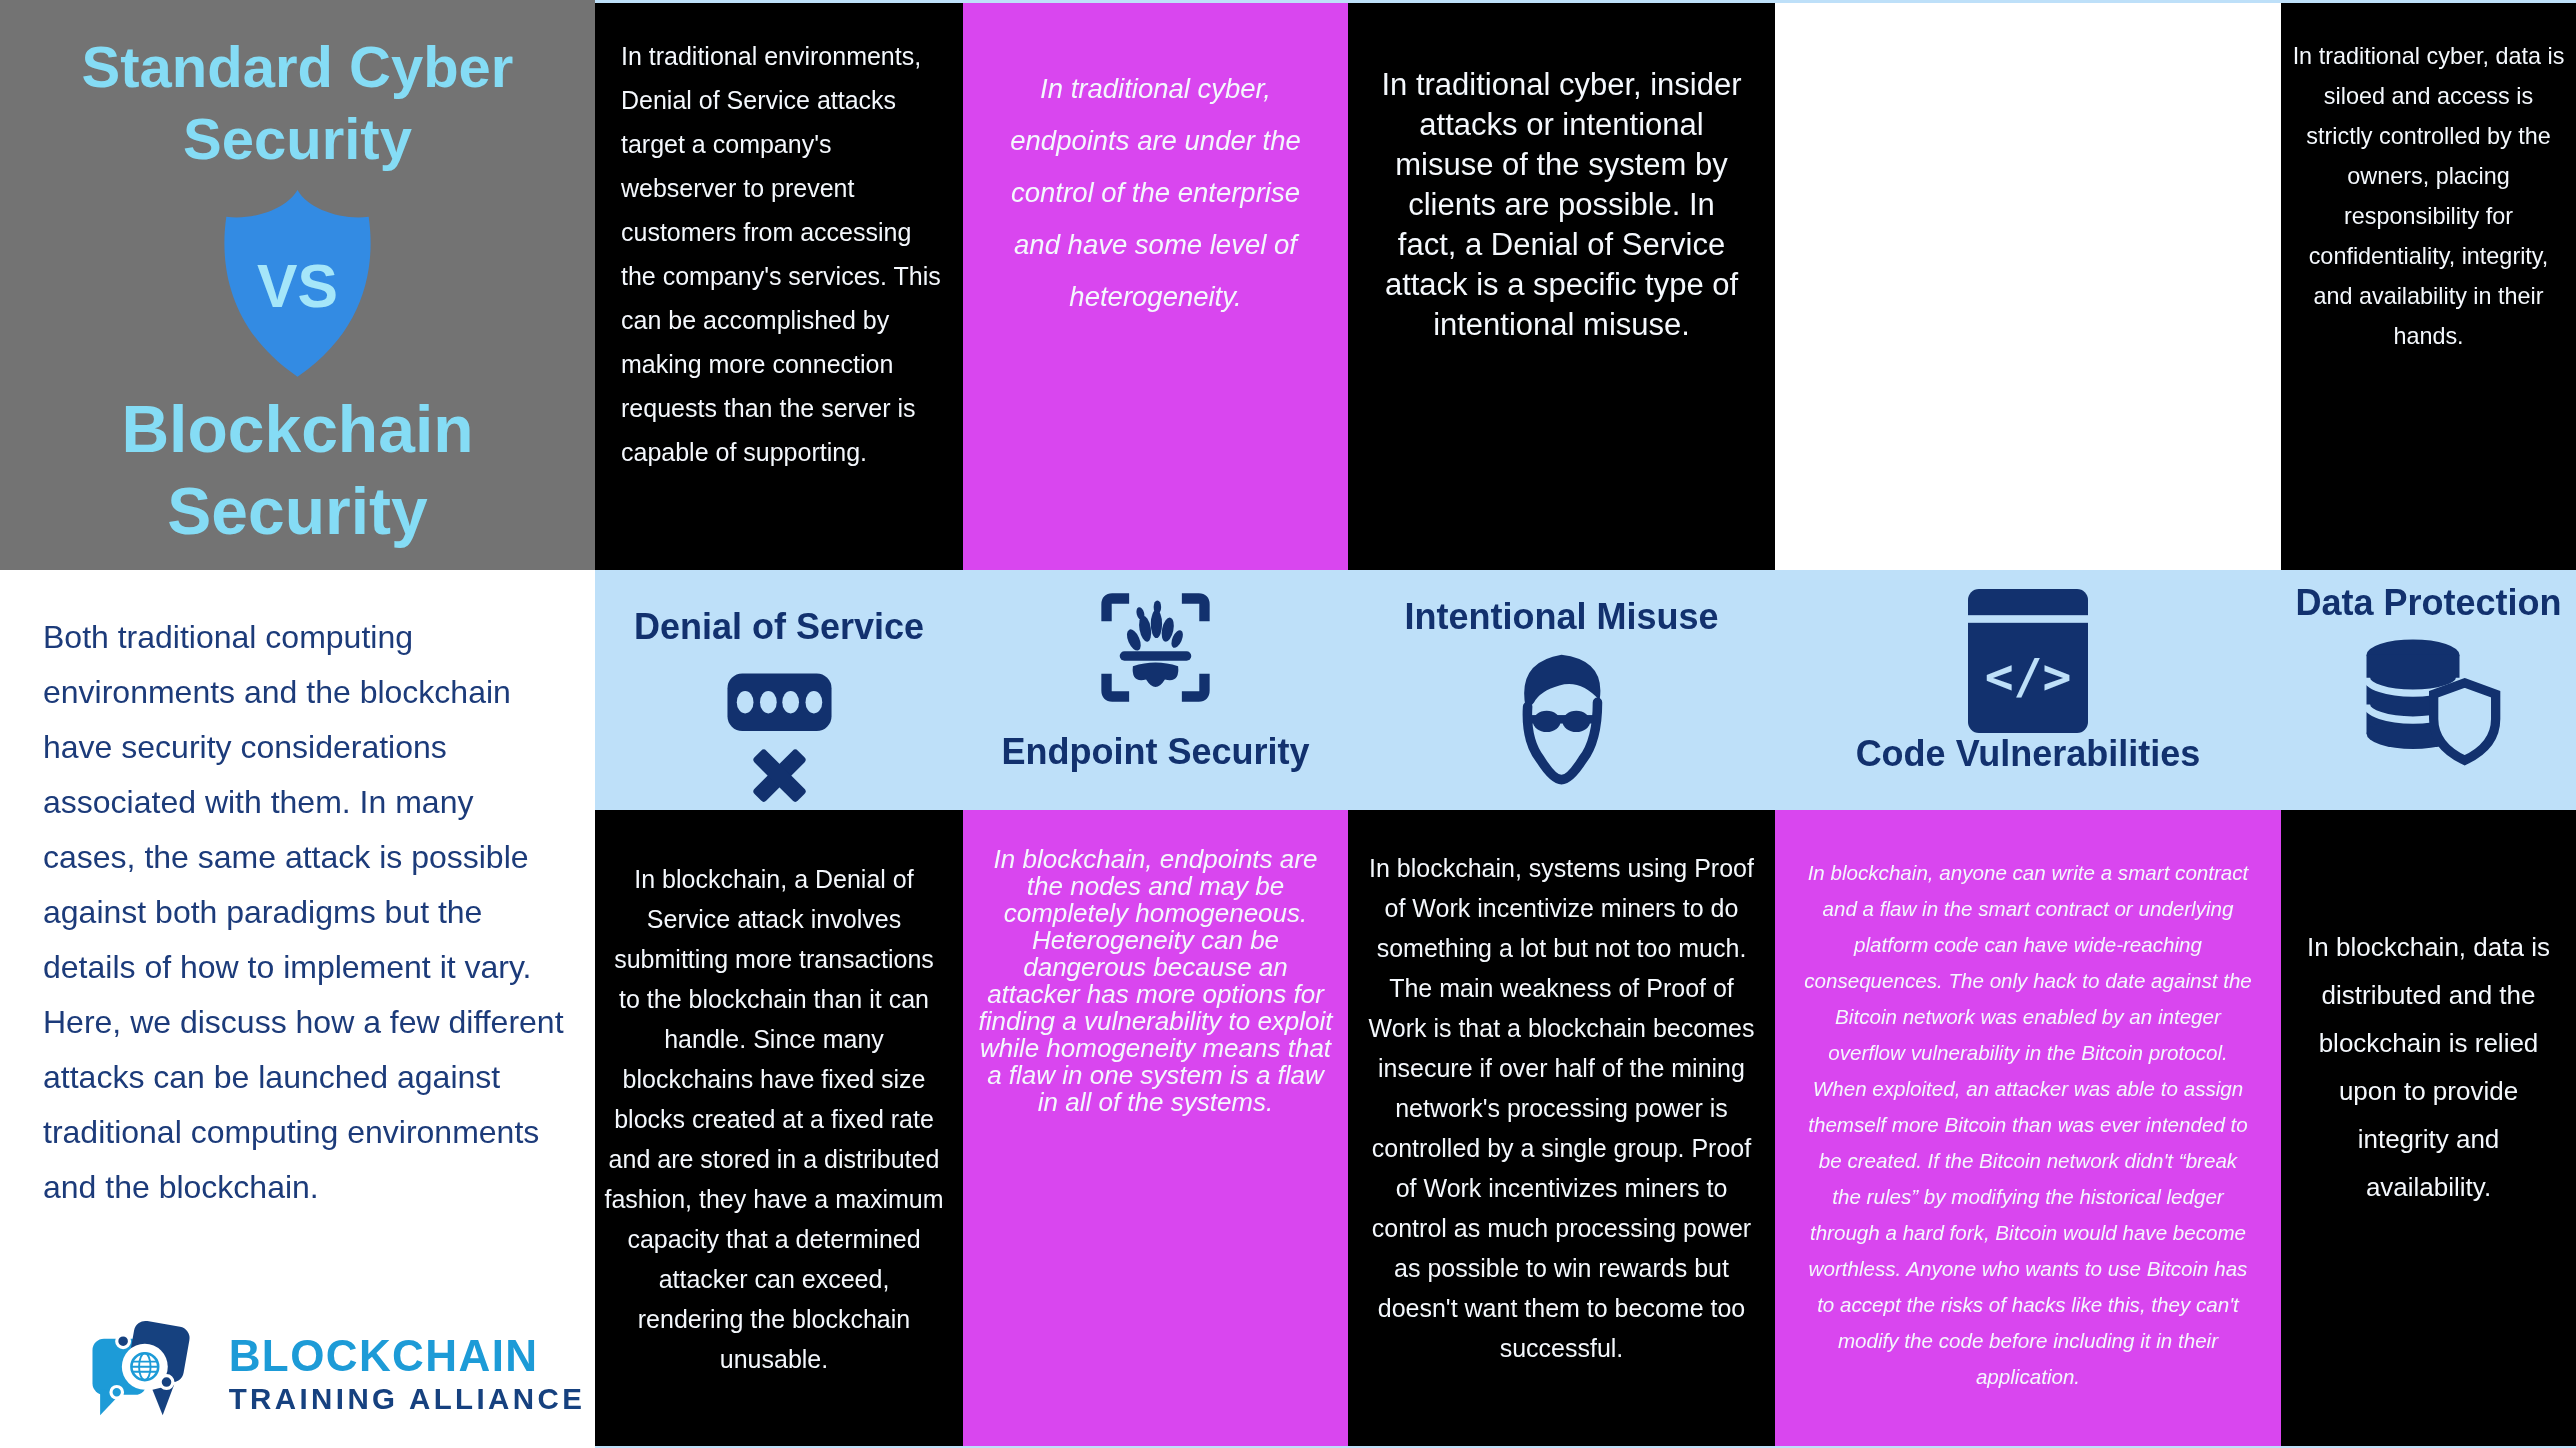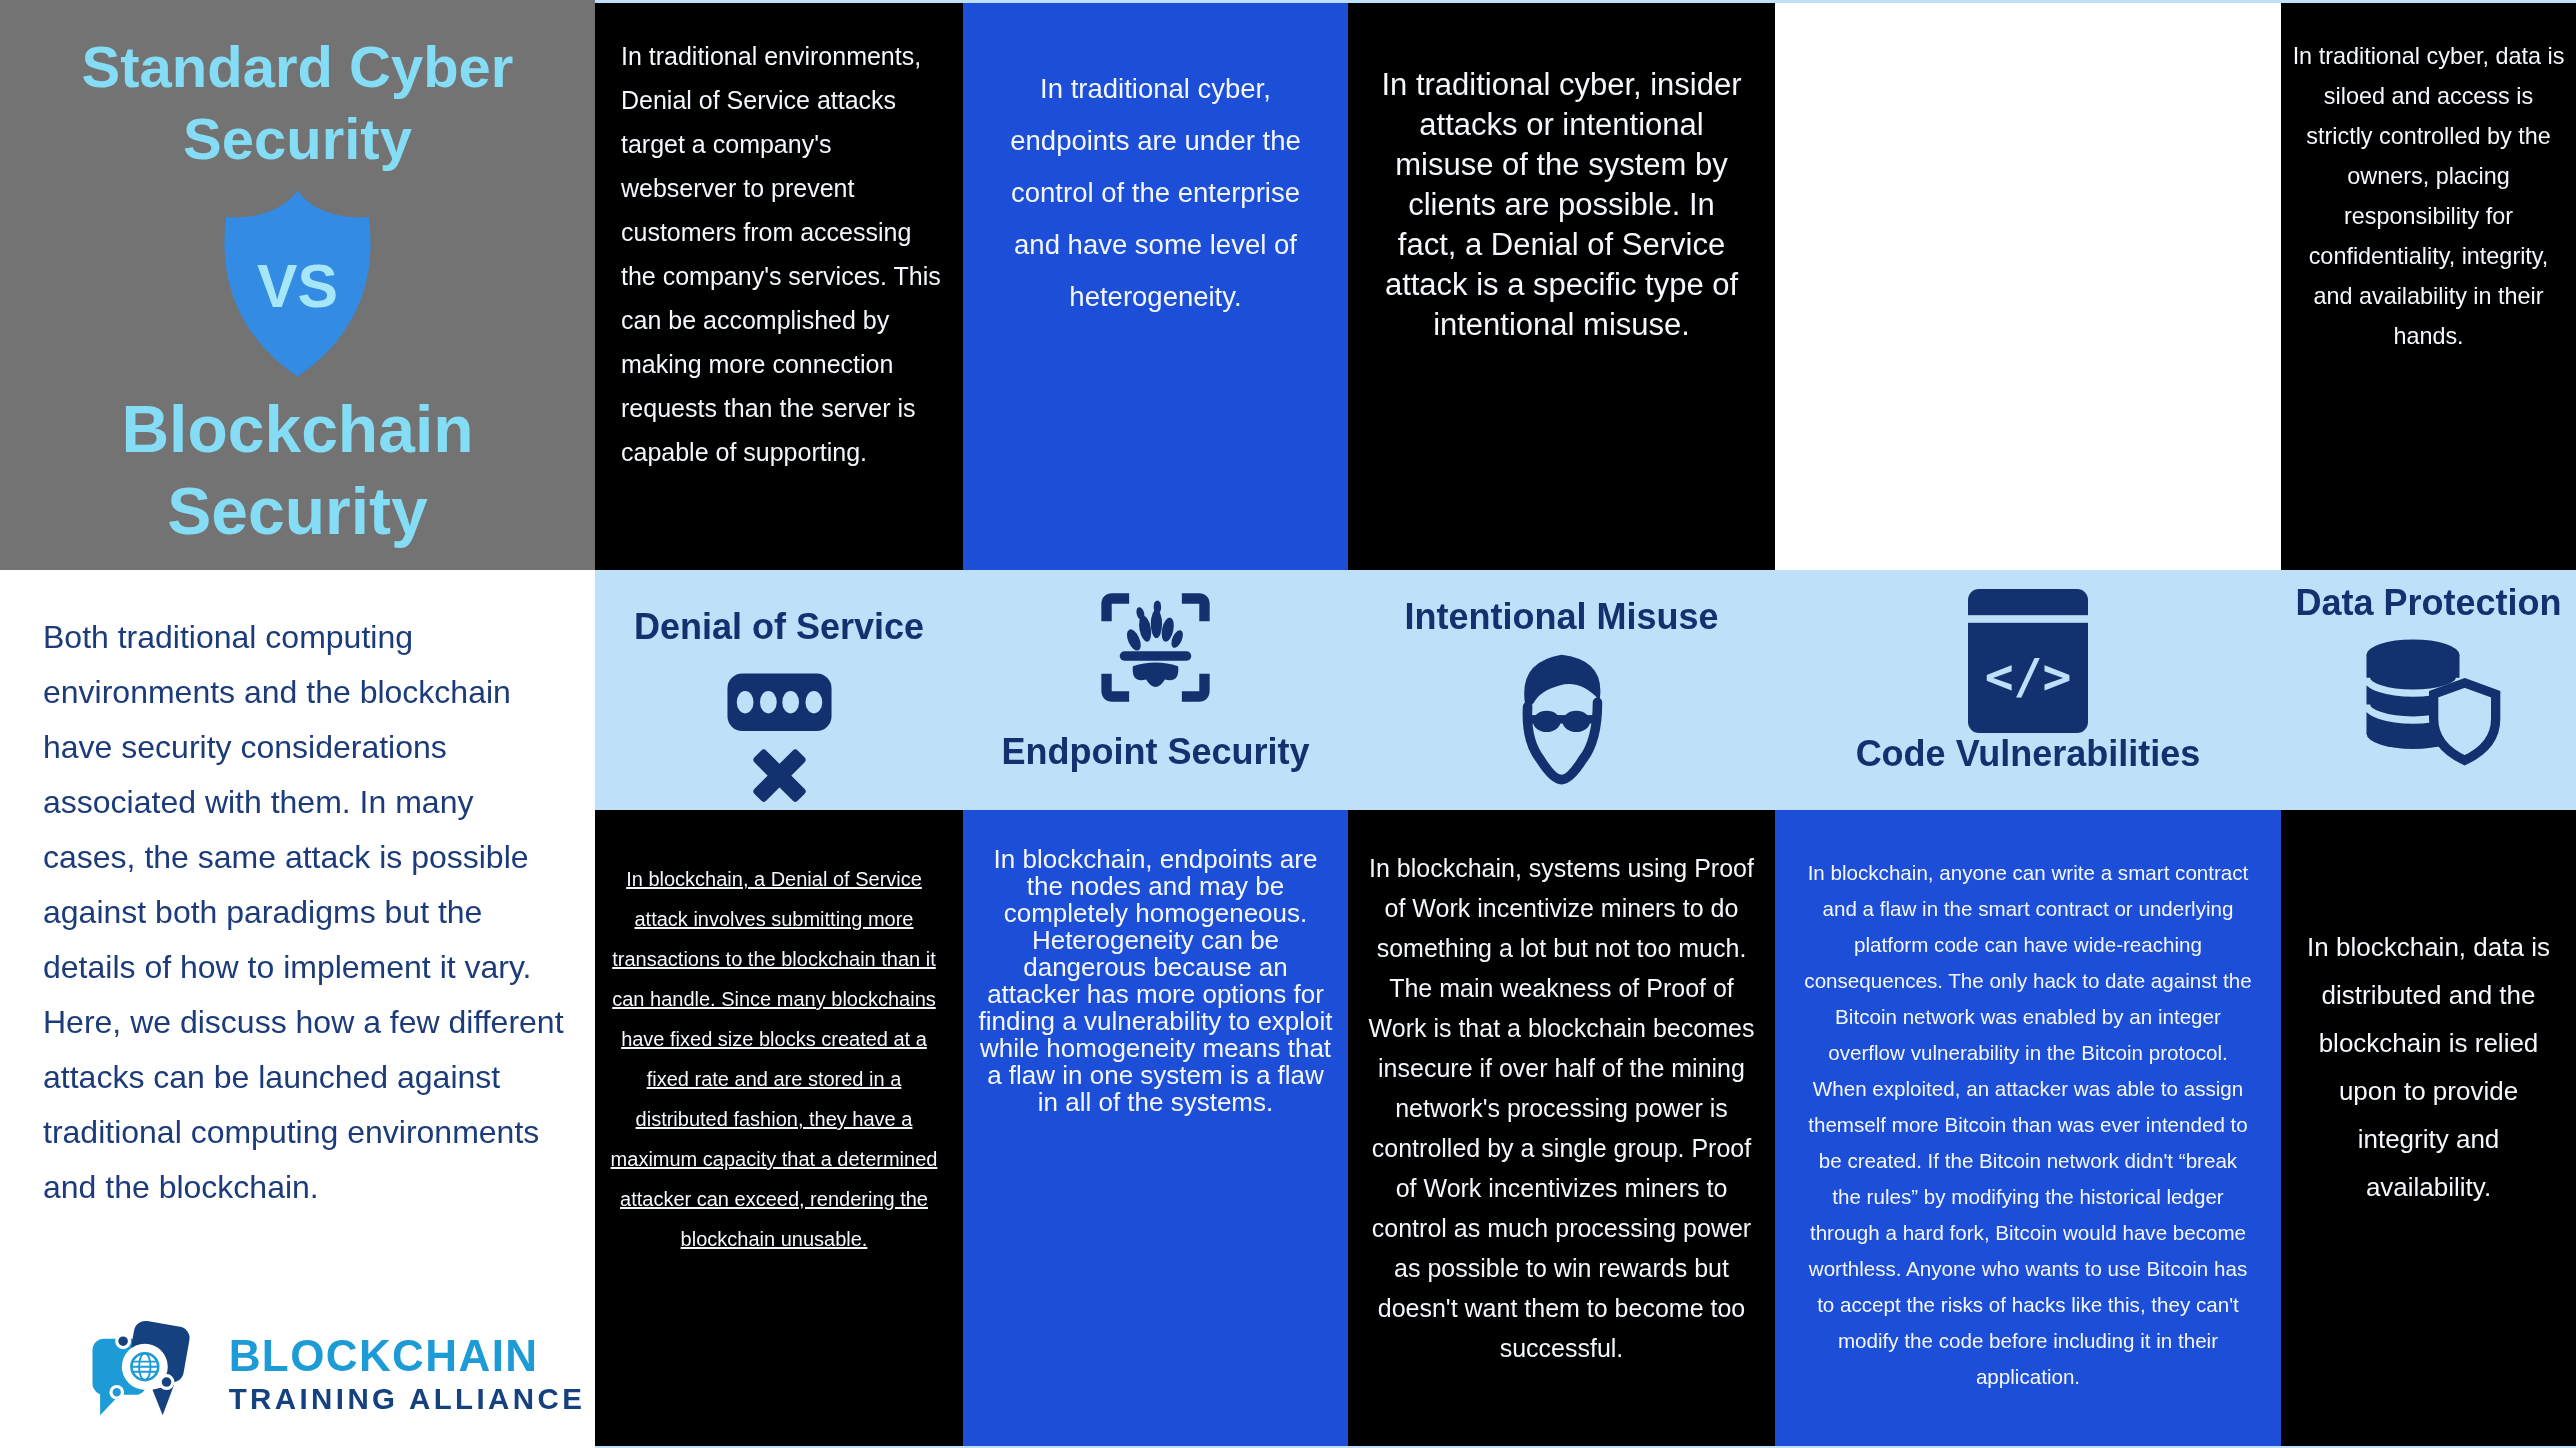--- a/index.html
+++ b/index.html
@@ -5,21 +5,21 @@
   * { margin:0; padding:0; box-sizing:border-box; }
   body { font-family:"Liberation Sans", sans-serif; background:#ffffff; }
   .poster{
     position:relative; width:2576px; height:1449px;
     display:grid;
     grid-template-columns:595px 368px 385px 427px 506px 295px;
     grid-template-rows:570px 240px 638px;
     overflow:hidden;
   }
   .theme-medium{ background:#000000; }
-  .theme-dark{ background:#1d4ed8; }
+  .theme-dark{ background:#d946ef;font-style:italic; }
 
   
   .left-top{
     grid-column:1; grid-row:1; background:#737373;
     display:flex; flex-direction:column; align-items:center; text-align:center;
   }
   .main-title{ color:#85DCF5; font-weight:bold; font-size:58px; line-height:72px; margin-top:31px; }
   .vs-shield{ width:175px; height:199px; margin:9.6px 0 4.1px 0; }
   .sub-title{ color:#85DCF5; font-weight:bold; font-size:66px; line-height:82px; }
 
@@ -56,21 +56,21 @@
   .band.c3 .band-title{ margin-top:26px; }
   .band.c3 .cat-icon{ width:127px; margin-top:4.1px; }
   .band.c4 .cat-icon{ width:124px; margin-top:19px; }
   .band.c4 .band-title{ margin-top:auto; margin-bottom:36px; }
   .band.c5 .band-title{ margin-top:12.4px; }
   .band.c5 .cat-icon{ width:155px; margin-top:2.7px; }
 
   
   .block{ color:#F4F8FD; }
   .block .txt{ display:block; text-align:center; }
-  .block.c1 .txt{ font-size:20px; line-height:40px; padding:49px 18px 0 8px;text-decoration:underline; }
+  .block.c1 .txt{ font-size:25px; line-height:40px; padding:49px 18px 0 8px; }
   .block.c2 .txt{ font-size:26px; line-height:27px; padding:36px 12.4px 0 12.4px; }
   .block.c3 .txt{ font-size:25px; line-height:40px; padding:38px 15px 0 15px; }
   .block.c4 .txt{ font-size:20.6px; line-height:36px; padding:45px 27.5px 0 27.5px; }
   .block.c5 .txt{ font-size:26px; line-height:48px; padding:113px 19px 0 19px; }
 
   .edge-strip{ position:absolute; left:595px; width:1981px; background:#BEE0F9; }
   .edge-strip.top{ top:0; height:3.4px; }
   .edge-strip.bottom{ bottom:0; height:3.4px; }
 </style>
 </head>

